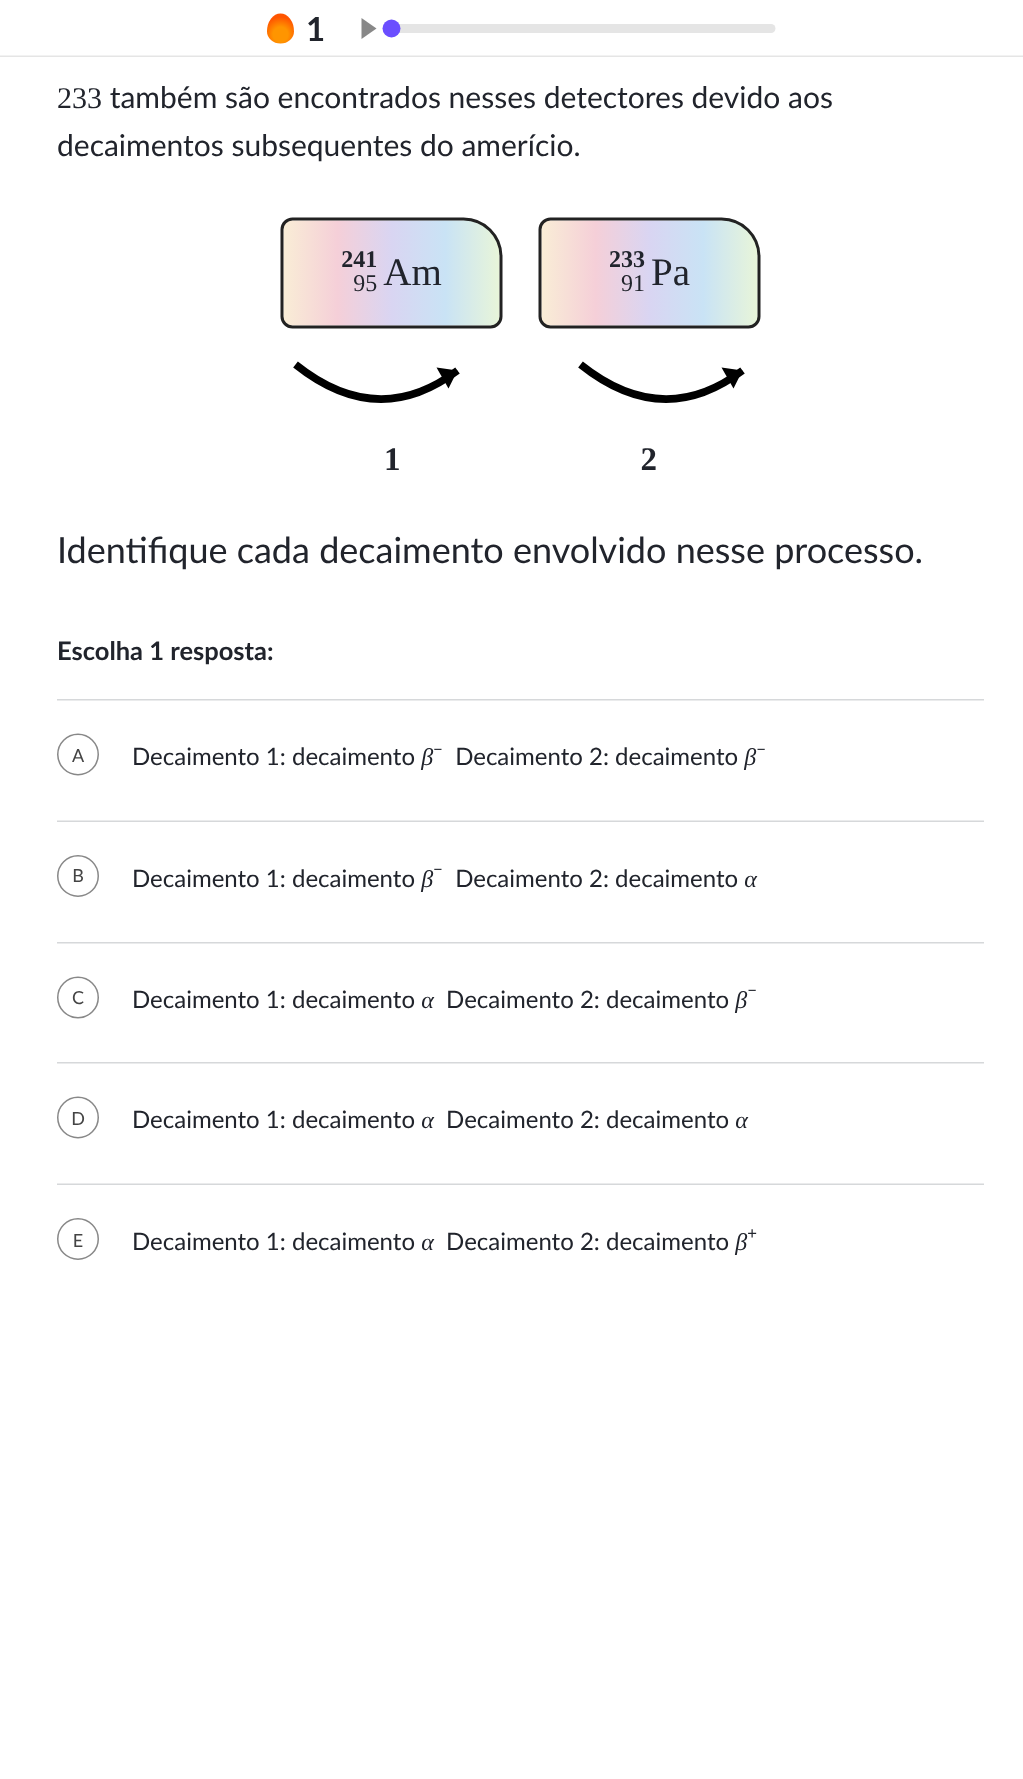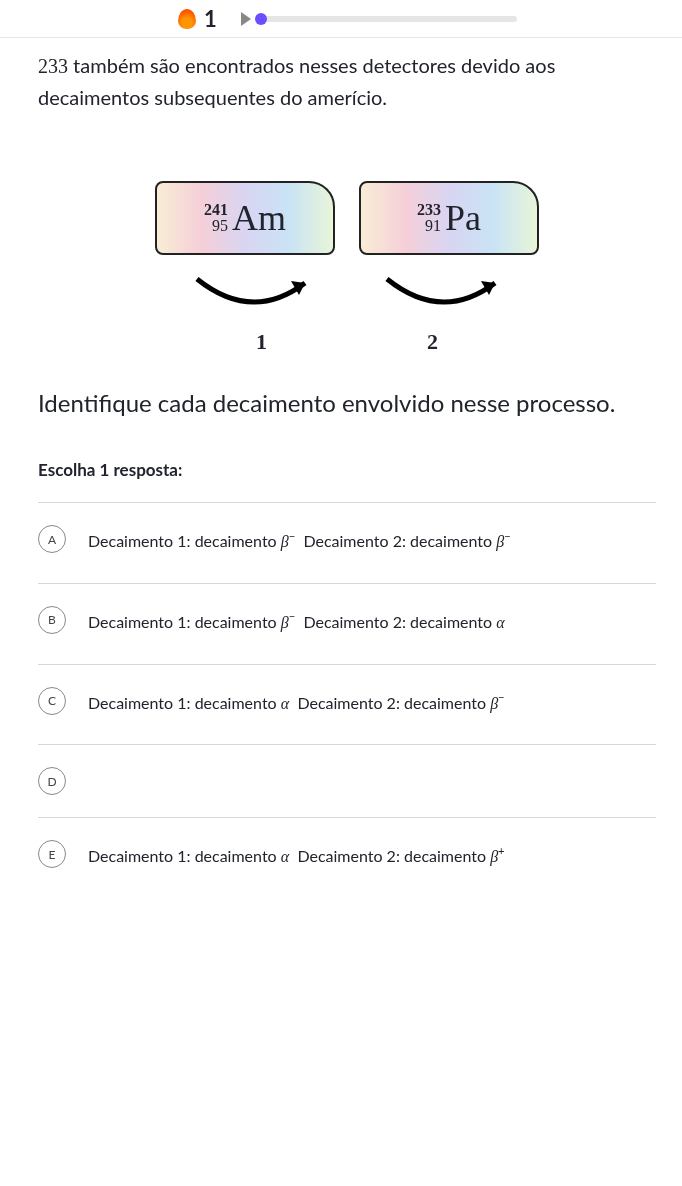--- a/index.html
+++ b/index.html
@@ -8,25 +8,25 @@
 .fire-icon { width: 18px; height: 20px; background: radial-gradient(circle at 50% 70%, #ff9500 30%, #ff5500 70%); border-radius: 50% 50% 50% 50% / 60% 60% 40% 40%; position: relative; margin-left: 158px; }
 .streak-num { font-weight: 700; font-size: 22px; margin-left: 8px; color: #21242c; }
 .play-icon { margin-left: 24px; width: 0; height: 0; border-left: 10px solid #888; border-top: 7px solid transparent; border-bottom: 7px solid transparent; }
 .progress-track { margin-left: 8px; height: 6px; width: 258px; background: #e5e5e5; border-radius: 3px; position: relative; }
 .progress-dot { position: absolute; left: -4px; top: -3px; width: 12px; height: 12px; background: #6b4eff; border-radius: 50%; }
 .content { padding: 12px 26px 0 38px; }
 .intro-text { font-size: 20px; line-height: 1.55; color: #21242c; }
 .intro-num { font-family: Georgia, serif; font-size: 20px; }
 .diagram-wrap { display: flex; justify-content: center; margin: 32px 0 18px 0; }
 .nuclide-row { display: flex; gap: 24px; }
-.nuclide-box { width: 180px; height: 74px; border: 2px solid #222; border-radius: 8px 26px 8px 8px; display: flex; align-items: center; justify-content: center; background: linear-gradient(90deg, #f9edd6 0%, #f5cfd8 25%, #d9d5f2 50%, #c9e3f5 75%, #e8f5d9 100%); margin-top: 36px; }
+.nuclide-box { width: 148px; height: 74px; border: 2px solid #222; border-radius: 8px 26px 8px 8px; display: flex; align-items: center; justify-content: center; background: linear-gradient(90deg, #f9edd6 0%, #f5cfd8 25%, #d9d5f2 50%, #c9e3f5 75%, #e8f5d9 100%); }
 .nuclide-mass { font-family: Georgia, serif; font-size: 16px; font-weight: 700; line-height: 1; text-align: right; }
 .nuclide-atomic { font-family: Georgia, serif; font-size: 16px; line-height: 1; text-align: right; }
 .nuclide-nums { display: flex; flex-direction: column; align-items: flex-end; margin-right: 4px; }
-.nuclide-sym { font-family: Georgia, serif; font-size: 36px; font-weight: 400; }
+.nuclide-sym { font-family: Georgia, serif; font-size: 26px; font-weight: 400; }
 .arrows-row { display: flex; justify-content: center; gap: 60px; margin-bottom: 10px; }
 .arrow-svg { width: 130px; height: 46px; }
 .arrow-labels { display: flex; justify-content: center; gap: 160px; margin-bottom: 30px; }
 .arrow-label { font-family: Georgia, serif; font-size: 22px; font-weight: 700; }
 .question-text { font-size: 24px; line-height: 1.5; margin-bottom: 38px; }
 .choose-label { font-size: 17px; font-weight: 700; margin-bottom: 22px; }
 .option-row { display: flex; align-items: flex-start; padding: 20px 0 22px 0; border-top: 1px solid #d6d8da; cursor: pointer; }
 .option-row:last-child { border-bottom: none; }
 .option-radio { width: 28px; height: 28px; border: 1px solid #888; border-radius: 50%; display: flex; align-items: center; justify-content: center; flex-shrink: 0; margin-right: 22px; font-size: 12px; font-weight: 400; color: #444; margin-top: 2px; }
 .option-text { font-size: 16px; line-height: 2.3; color: #21242c; }
@@ -109,20 +109,23 @@
 
     <div class="option-row">
       <div class="option-radio">C</div>
       <div class="option-text">
         <span class="lbl">Decaimento 1</span>: <span>decaimento</span> <span class="math">α</span><span class="sup"></span>&nbsp;&nbsp;<span class="lbl">Decaimento 2</span>: <span>decaimento</span> <span class="math">β</span><span class="sup">−</span>
       </div>
     </div>
 
     <div class="option-row">
       <div class="option-radio">D</div>
+      <div class="option-text">
+        <span class="lbl">Decaimento 1</span>: <span>decaimento</span> <span class="math">α</span><span class="sup"></span>&nbsp;&nbsp;<span class="lbl">Decaimento 2</span>: <span>decaimento</span> <span class="math">α</span><span class="sup"></span>
+      </div>
     </div>
 
     <div class="option-row">
       <div class="option-radio">E</div>
       <div class="option-text">
         <span class="lbl">Decaimento 1</span>: <span>decaimento</span> <span class="math">α</span><span class="sup"></span>&nbsp;&nbsp;<span class="lbl">Decaimento 2</span>: <span>decaimento</span> <span class="math">β</span><span class="sup">+</span>
       </div>
     </div>
 
   </div>

